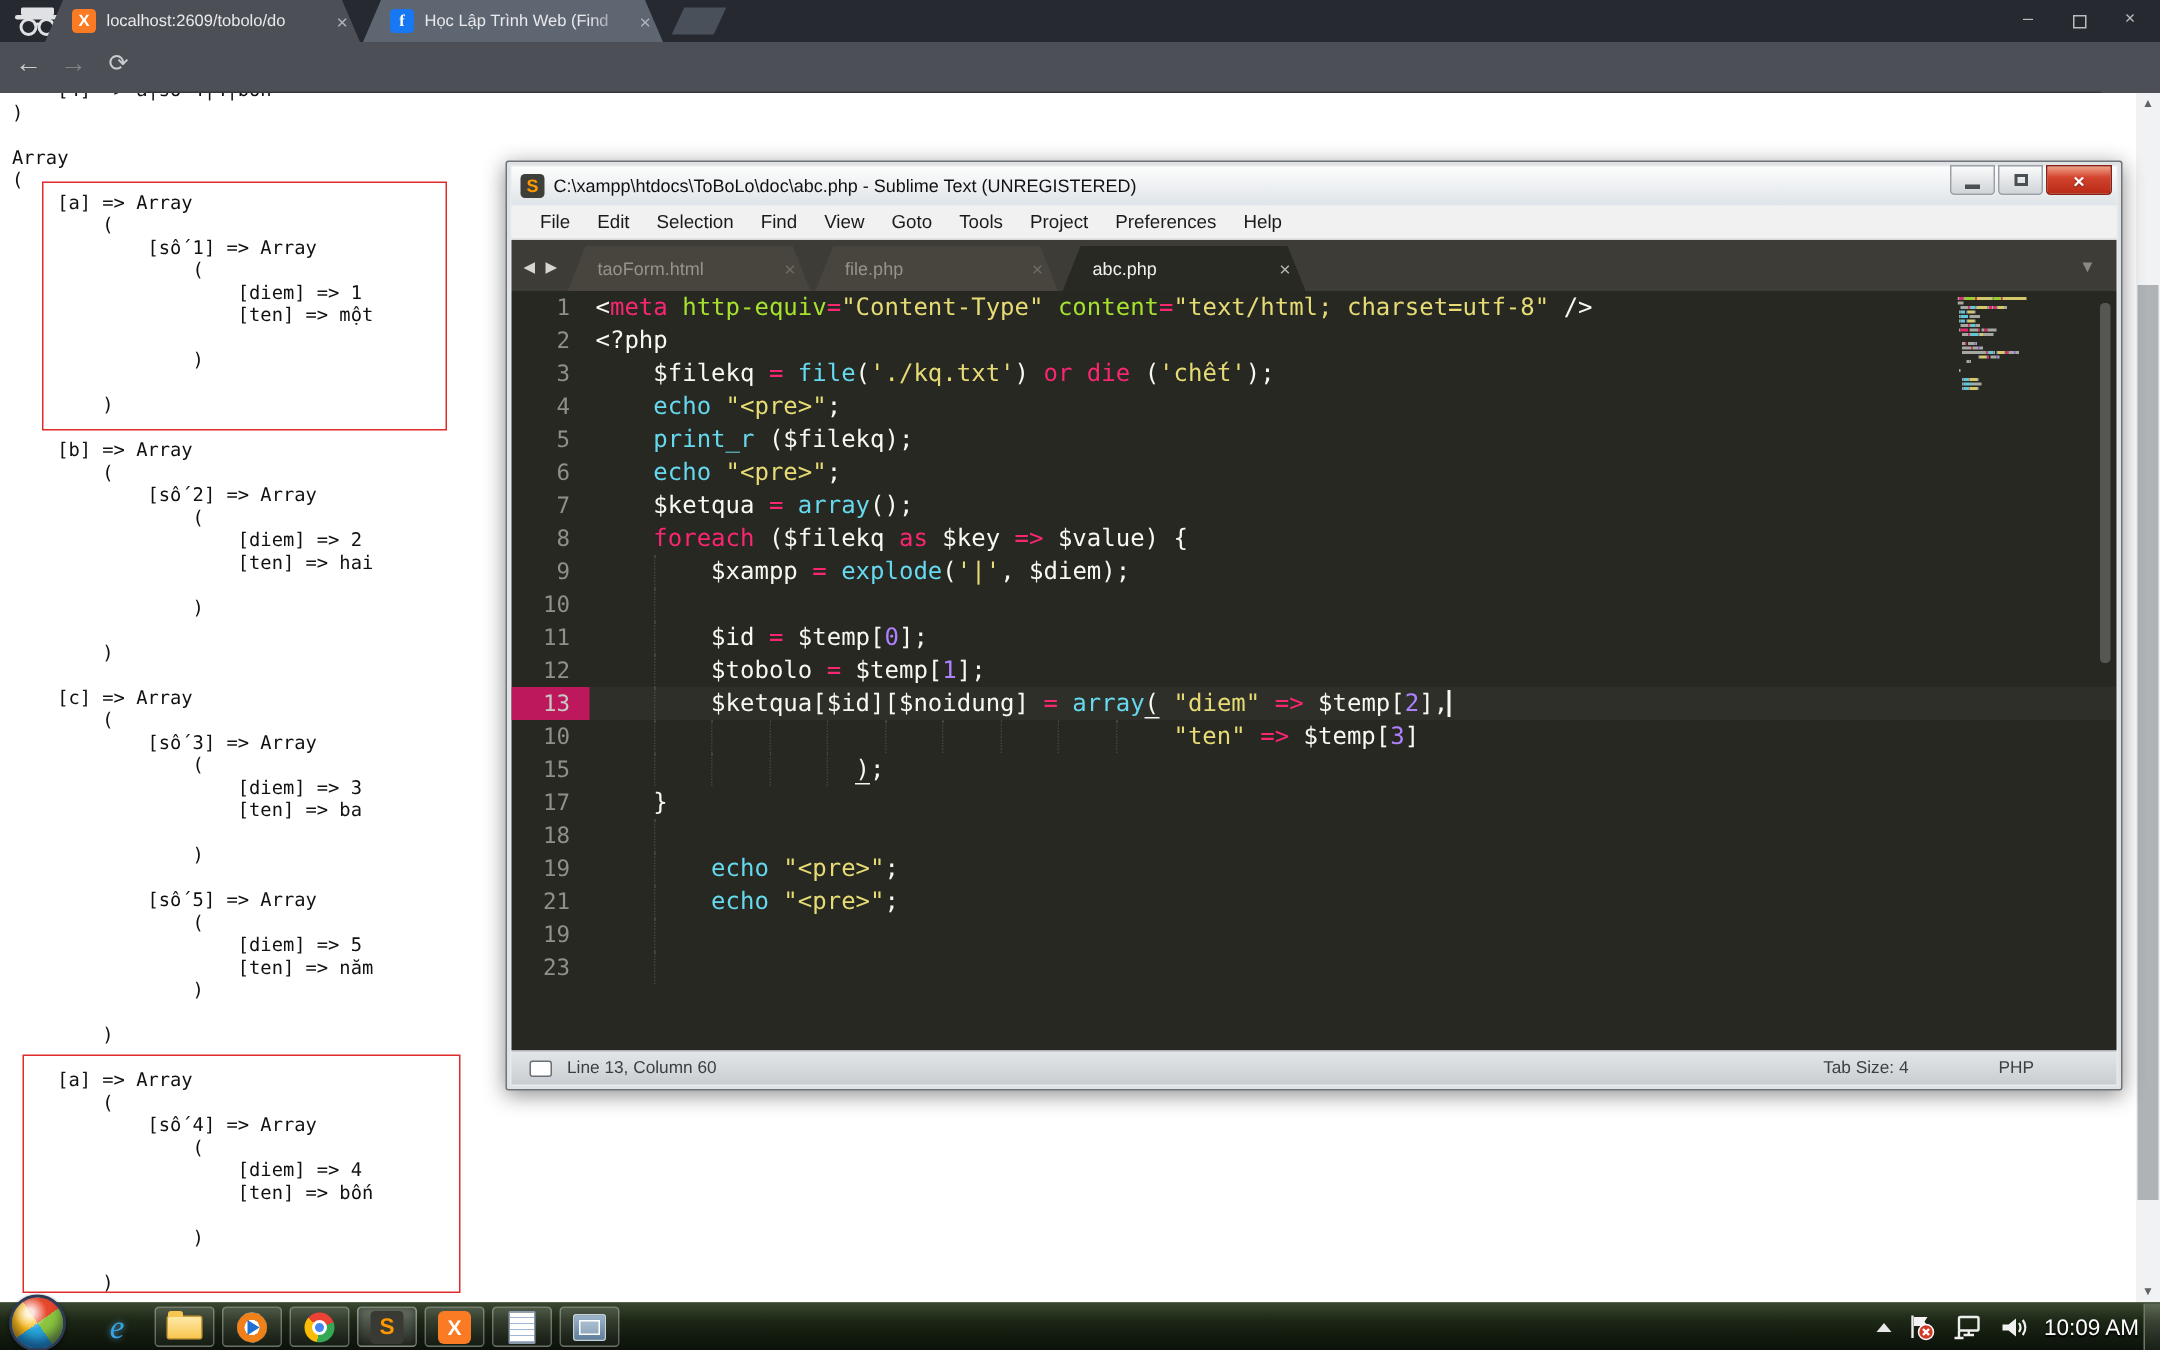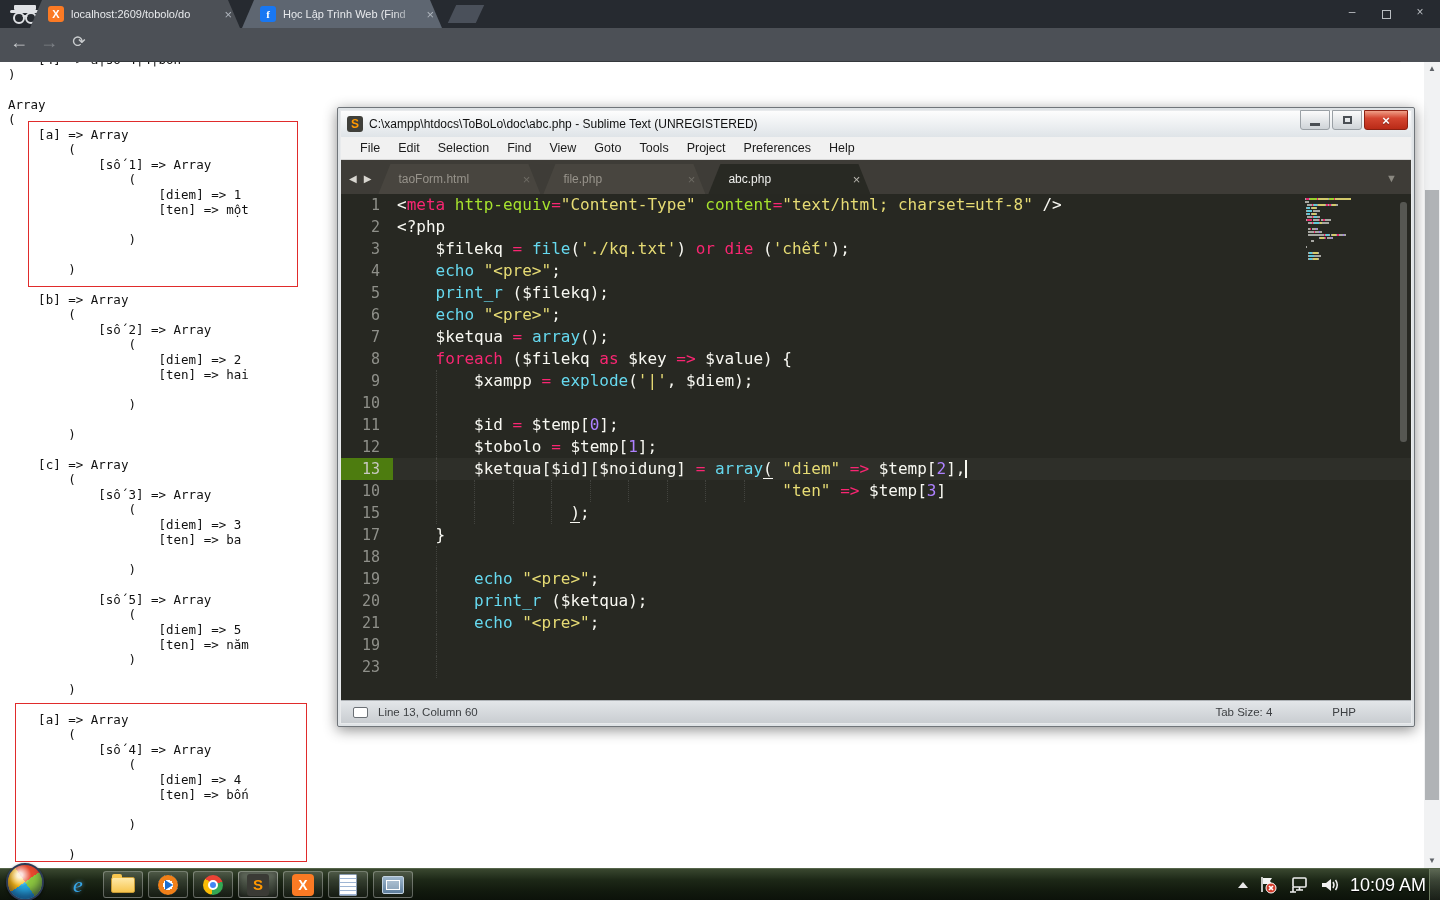--- a/index.html
+++ b/index.html
@@ -86,21 +86,21 @@
   .st-tab .cx { color:#6e6b64; font-size:13px; }
   .st-tab.active { background:#282923; }
   .st-tab.active .lbl { color:#f0f0ee; }
   .st-tab.active .cx { color:#b9b7b0; }
   .st-overflow { position:absolute; right:14px; top:12px; color:#8a8press880; color:#8a8880; font-size:11px; }
   .st-editor { position:absolute; left:3px; top:86px; right:3px; height:506px; background:#272822; overflow:hidden; }
   .code-row { position:relative; display:flex; height:22px; }
   .code-row .gut { flex:0 0 52px; text-align:right; padding-right:13px;
                    font-family:"DejaVu Sans Mono","Liberation Mono",monospace; font-size:15px;
                    line-height:22px; color:#8f908a; }
-  .code-row.cur .gut { background:#4d7c0f; color:#c9c9c3; }
+  .code-row.cur .gut { background:#be185d; color:#c9c9c3; }
   .code-row.cur .code { background:rgba(255,255,255,0.035); }
   .code-row .code { position:relative; flex:1; font-family:"DejaVu Sans Mono","Liberation Mono",monospace;
                     font-size:16px; line-height:22px; white-space:pre; padding-left:4px; }
   .seg-w{color:#f8f8f2} .seg-p{color:#f92672} .seg-g{color:#a6e22e} .seg-y{color:#e6db74}
   .seg-c{color:#66d9ef} .seg-v{color:#ae81ff}
   .seg-u{color:#f8f8f2; border-bottom:1px solid #f8f8f2;}
   .guide { position:absolute; top:0; width:1px; height:22px; border-left:1px dotted rgba(255,255,255,0.13); }
   .cursor { position:absolute; top:2px; width:2px; height:18px; background:#f8f8f0; }
   .minimap { position:absolute; right:60px; top:4px; width:46px; overflow:hidden; opacity:.9; }
   .mm-line { height:2px; margin-bottom:1px; white-space:nowrap; font-size:0; }
@@ -149,21 +149,21 @@
               font-weight:bold; font-size:14px; text-align:center; line-height:22px; }
   .ic-notepad { width:18px; height:22px; background:repeating-linear-gradient(#fff 0 3px, #9fb6d4 3px 4px);
                 border:1px solid #8a9bb0; border-radius:1px; }
   .ic-appwin { width:22px; height:18px; background:linear-gradient(#9db6cc,#5d7e9c); border:1px solid #c2d2e0;
                border-radius:2px; position:relative; }
   .ic-appwin:before { content:""; position:absolute; left:3px; top:3px; right:3px; bottom:3px;
                       border:1px solid #fff; background:rgba(255,255,255,.25); }
   .tray { position:absolute; right:14px; top:0; height:32px; display:flex; align-items:center; gap:10px; }
   .tray-arrow { width:0; height:0; border-left:5px solid transparent; border-right:5px solid transparent;
                 border-bottom:6px solid #e8e8e8; }
-  .clock { color:#fff; font-size:18px; text-shadow:0 1px 1px #000; margin-left:0; }
+  .clock { color:#fff; font-size:15px; text-shadow:0 1px 1px #000; margin-left:0; }
   .show-desktop { position:absolute; right:0; top:0; width:11px; height:32px;
                   background:linear-gradient(rgba(255,255,255,.18),rgba(255,255,255,.05));
                   border-left:1px solid #6a7a5e; }
   .tray svg { display:block; }
 </style>
 </head>
 <body>
 <div id="screen">
 
 <div class="tab-strip">
@@ -381,24 +381,20 @@
         </div>
         <div class="code-row">
           <div class="gut">18</div>
           <div class="code"><span class="guide" style="left: 42.52px;"></span></div>
         </div>
         <div class="code-row">
           <div class="gut">19</div>
           <div class="code"><span class="guide" style="left: 42.52px;"></span><span class="seg-w">        </span><span class="seg-c">echo</span><span class="seg-w"> </span><span class="seg-y">"&lt;pre&gt;"</span><span class="seg-w">;</span></div>
         </div>
         <div class="code-row">
-          <div class="gut">20</div>
-          <div class="code"><span class="guide" style="left: 42.52px;"></span><span class="seg-w">        </span><span class="seg-c">print_r</span><span class="seg-w"> ($ketqua);</span></div>
-        </div>
-        <div class="code-row">
           <div class="gut">21</div>
           <div class="code"><span class="guide" style="left: 42.52px;"></span><span class="seg-w">        </span><span class="seg-c">echo</span><span class="seg-w"> </span><span class="seg-y">"&lt;pre&gt;"</span><span class="seg-w">;</span></div>
         </div>
         <div class="code-row">
           <div class="gut">19</div>
           <div class="code"><span class="guide" style="left: 42.52px;"></span></div>
         </div>
         <div class="code-row">
           <div class="gut">23</div>
           <div class="code"><span class="guide" style="left: 42.52px;"></span></div>

